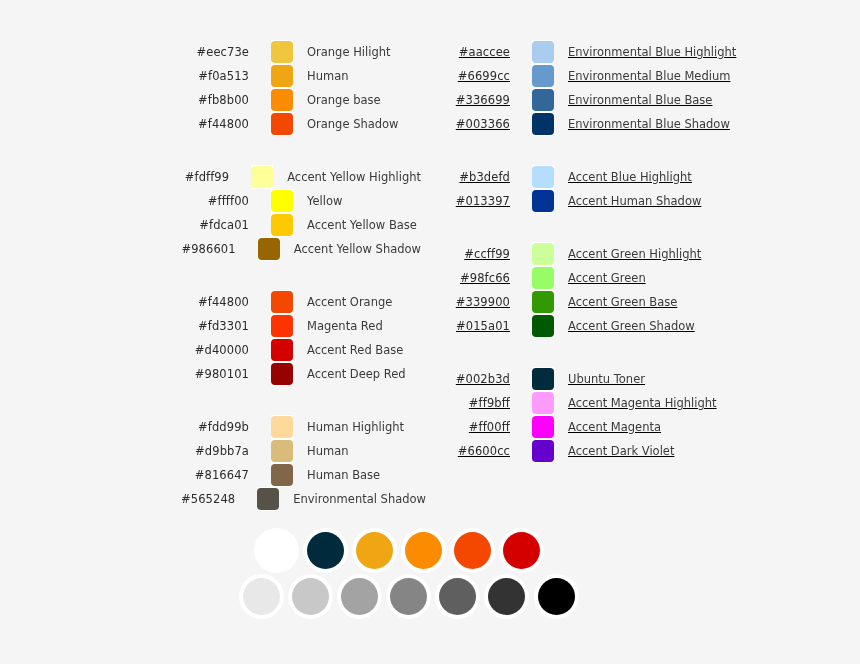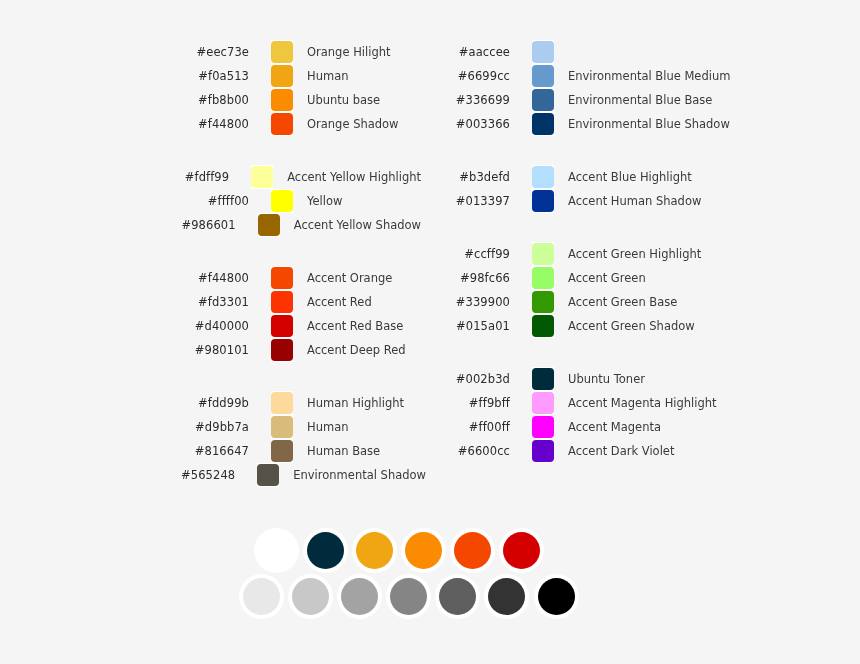--- a/index.html
+++ b/index.html
@@ -34,21 +34,21 @@
     flex-direction: row;
     align-items: flex-start;
   }
 
   .column {
     display: flex;
     flex-direction: column;
   }
 
   .column-left  { margin-left: 181px; width: 240px; }
-  .column-right { margin-left: 21px;  width: 300px; }
+  .column-right { margin-left: 21px;  width: 300px; text-decoration: underline; }
 
   .group {
     display: flex;
     flex-direction: column;
   }
   .group + .group {
     margin-top: 29px;
   }
 
   .swatch-row {
@@ -151,21 +151,21 @@
           <div class="chip-cell" style="background-color: rgb(255, 255, 255);">
             <div class="chip" style="background-color: rgb(240, 165, 19);"></div>
           </div>
           <div class="swatch-name">Human</div>
         </div>
         <div class="swatch-row">
           <div class="hex">#fb8b00</div>
           <div class="chip-cell" style="background-color: rgb(255, 255, 255);">
             <div class="chip" style="background-color: rgb(251, 139, 0);"></div>
           </div>
-          <div class="swatch-name">Ubuntu base</div>
+          <div class="swatch-name">Orange base</div>
         </div>
         <div class="swatch-row">
           <div class="hex">#f44800</div>
           <div class="chip-cell" style="background-color: rgb(255, 255, 255);">
             <div class="chip" style="background-color: rgb(244, 72, 0);"></div>
           </div>
           <div class="swatch-name">Orange Shadow</div>
         </div>
       </div>
 
@@ -178,20 +178,27 @@
           <div class="swatch-name">Accent Yellow Highlight</div>
         </div>
         <div class="swatch-row">
           <div class="hex">#ffff00</div>
           <div class="chip-cell" style="background-color: rgb(255, 255, 255);">
             <div class="chip" style="background-color: rgb(255, 255, 0);"></div>
           </div>
           <div class="swatch-name">Yellow</div>
         </div>
         <div class="swatch-row">
+          <div class="hex">#fdca01</div>
+          <div class="chip-cell" style="background-color: rgb(255, 255, 255);">
+            <div class="chip" style="background-color: rgb(253, 202, 1);"></div>
+          </div>
+          <div class="swatch-name">Accent Yellow Base</div>
+        </div>
+        <div class="swatch-row">
           <div class="hex">#986601</div>
           <div class="chip-cell" style="background-color: rgb(255, 255, 255);">
             <div class="chip" style="background-color: rgb(152, 102, 1);"></div>
           </div>
           <div class="swatch-name">Accent Yellow Shadow</div>
         </div>
       </div>
 
       <div class="group">
         <div class="swatch-row">
@@ -199,21 +206,21 @@
           <div class="chip-cell" style="background-color: rgb(255, 255, 255);">
             <div class="chip" style="background-color: rgb(244, 72, 0);"></div>
           </div>
           <div class="swatch-name">Accent Orange</div>
         </div>
         <div class="swatch-row">
           <div class="hex">#fd3301</div>
           <div class="chip-cell" style="background-color: rgb(255, 255, 255);">
             <div class="chip" style="background-color: rgb(253, 51, 1);"></div>
           </div>
-          <div class="swatch-name">Accent Red</div>
+          <div class="swatch-name">Magenta Red</div>
         </div>
         <div class="swatch-row">
           <div class="hex">#d40000</div>
           <div class="chip-cell" style="background-color: rgb(255, 255, 255);">
             <div class="chip" style="background-color: rgb(212, 0, 0);"></div>
           </div>
           <div class="swatch-name">Accent Red Base</div>
         </div>
         <div class="swatch-row">
           <div class="hex">#980101</div>
@@ -258,20 +265,21 @@
     </div>
 
     <div class="column column-right">
 
       <div class="group">
         <div class="swatch-row">
           <div class="hex">#aaccee</div>
           <div class="chip-cell" style="background-color: rgb(255, 255, 255);">
             <div class="chip" style="background-color: rgb(170, 204, 238);"></div>
           </div>
+          <div class="swatch-name">Environmental Blue Highlight</div>
         </div>
         <div class="swatch-row">
           <div class="hex">#6699cc</div>
           <div class="chip-cell" style="background-color: rgb(255, 255, 255);">
             <div class="chip" style="background-color: rgb(102, 153, 204);"></div>
           </div>
           <div class="swatch-name">Environmental Blue Medium</div>
         </div>
         <div class="swatch-row">
           <div class="hex">#336699</div>

